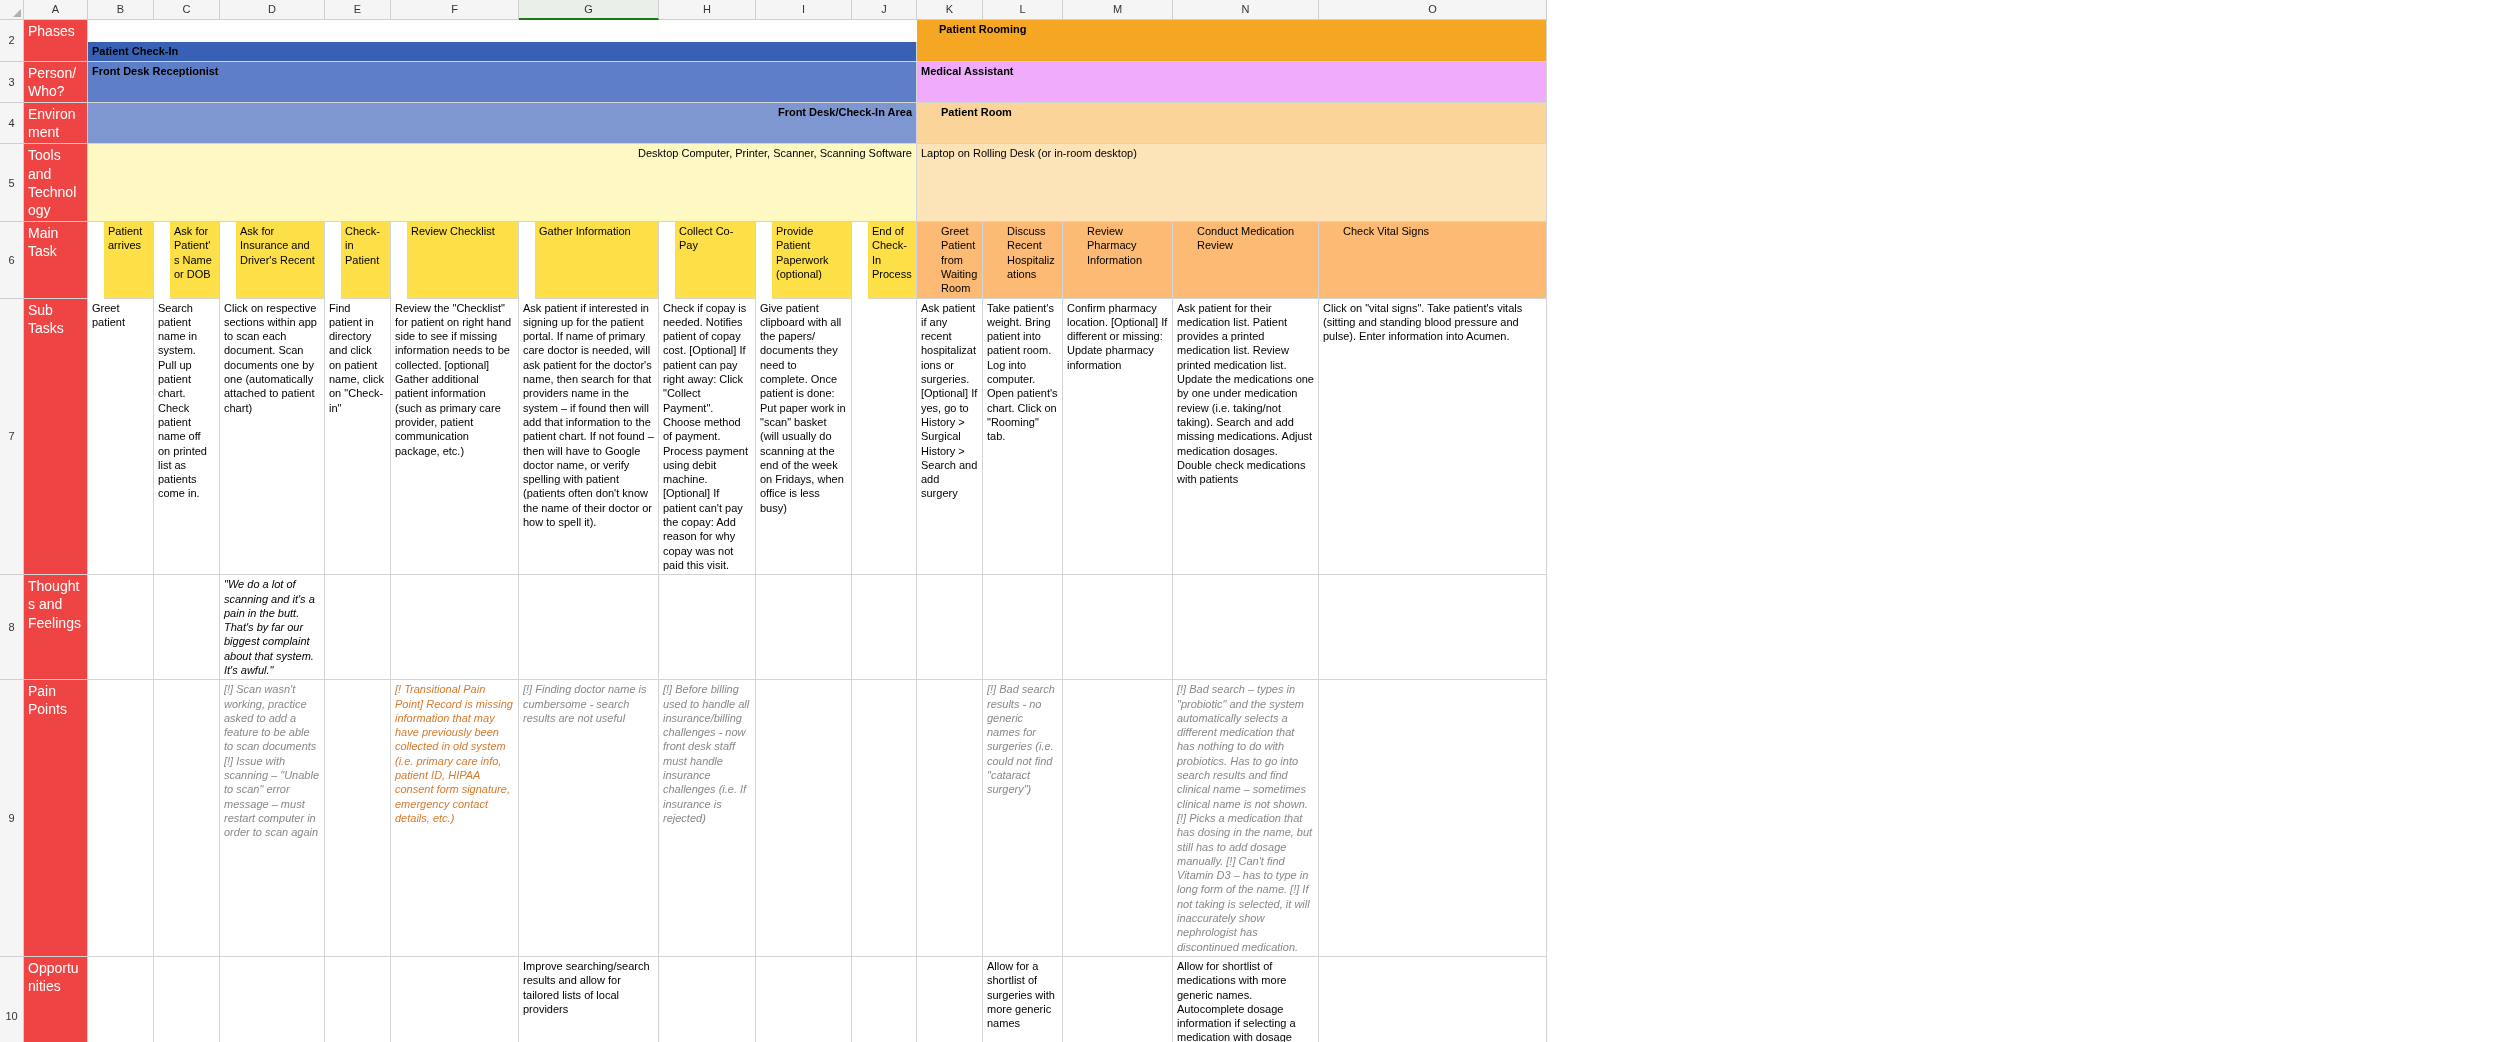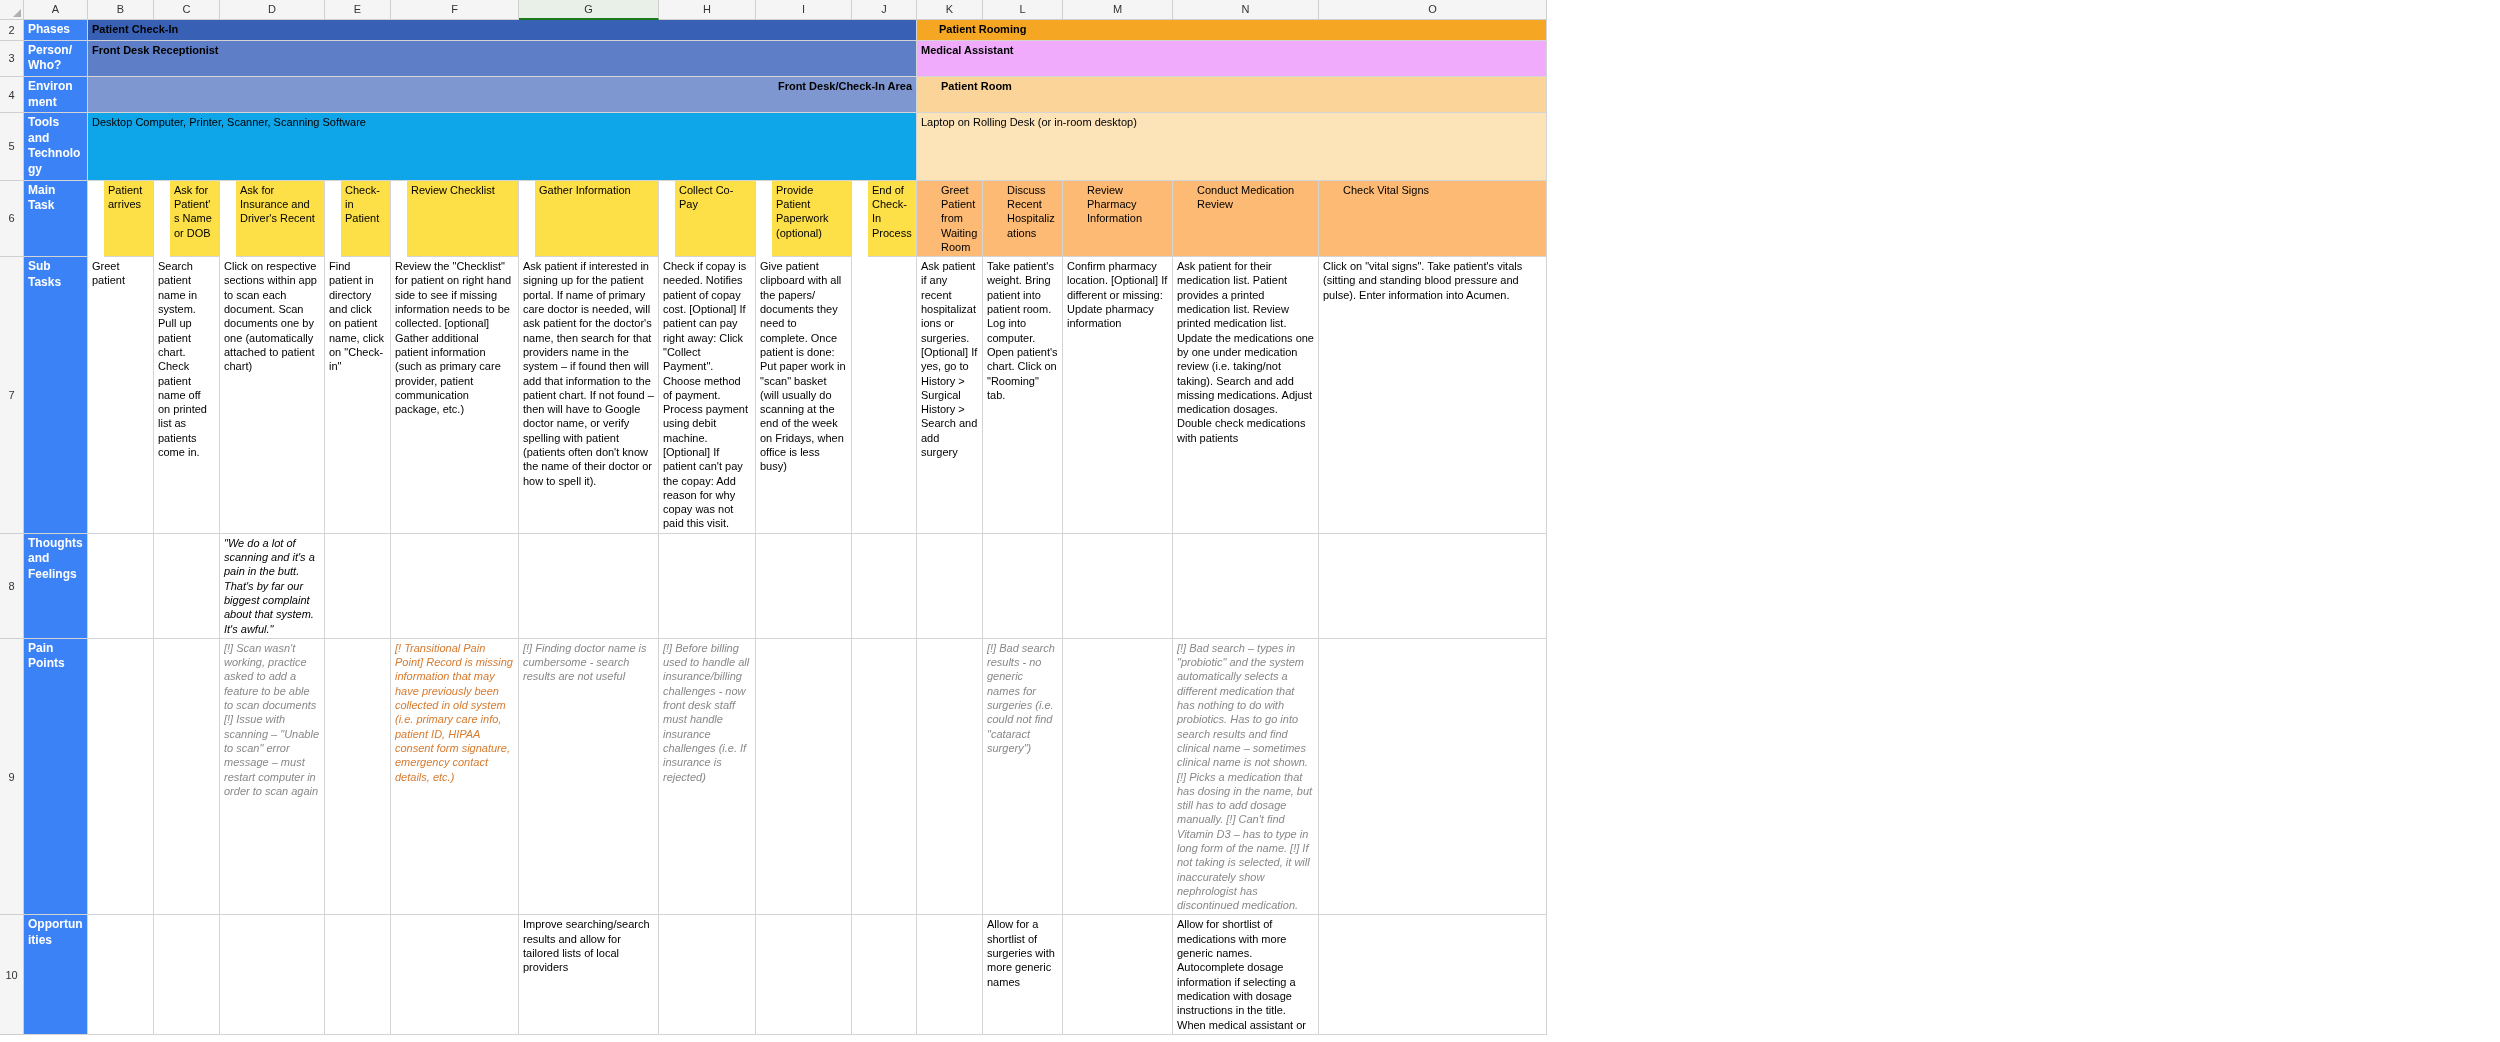--- a/index.html
+++ b/index.html
@@ -54,32 +54,32 @@
     position: relative;
   }
   .corner::after{
     content:"";
     position:absolute; right:2px; bottom:2px;
     border-style:solid;
     border-width:0 0 8px 8px;
     border-color:transparent transparent #b0b0b0 transparent;
   }
   .side-label {
-    background: #3b82f6;
+    background: #ef4444;
     color: #fff;
-    font-weight: bold;
-    font-size: 12px;
-  }
-  .phase-checkin { background: #3861b5; color:#000; font-weight:bold; }
+    font-weight: normal;
+    font-size: 14px;
+  }
+  .phase-checkin { background: #3861b5; color:#000; font-weight:bold;margin-top:22px; }
   .phase-rooming { background: #f5a623; color:#000; font-weight:bold;padding-left:22px; }
   .person-checkin { background: #5e7fc8; color:#000; font-weight:bold; }
   .person-rooming { background: #f0abfc; color:#000; font-weight:bold; }
   .env-checkin { background: #7f97d0; color:#000; font-weight:bold; }
   .env-rooming { background: #fbd499; color:#000; font-weight:bold;padding-left:24px; }
-  .tools-checkin { background: #0ea5e9; color:#000; }
+  .tools-checkin { background: #fef9c3; color:#000;text-align:right; }
   .tools-rooming { background: #fde3b8; color:#000; }
   .main-checkin { background: #fde047; color:#000;margin-left:16px; }
   .main-rooming { background: #fdba74; color:#000;padding-left:24px; }
   .italic-gray { font-style: italic; color: #888; }
   .italic-orange { font-style: italic; color: #d67a2e; }
   .italic-black { font-style: italic; color: #000; }
 </style>
 </head>
 <body>
 

